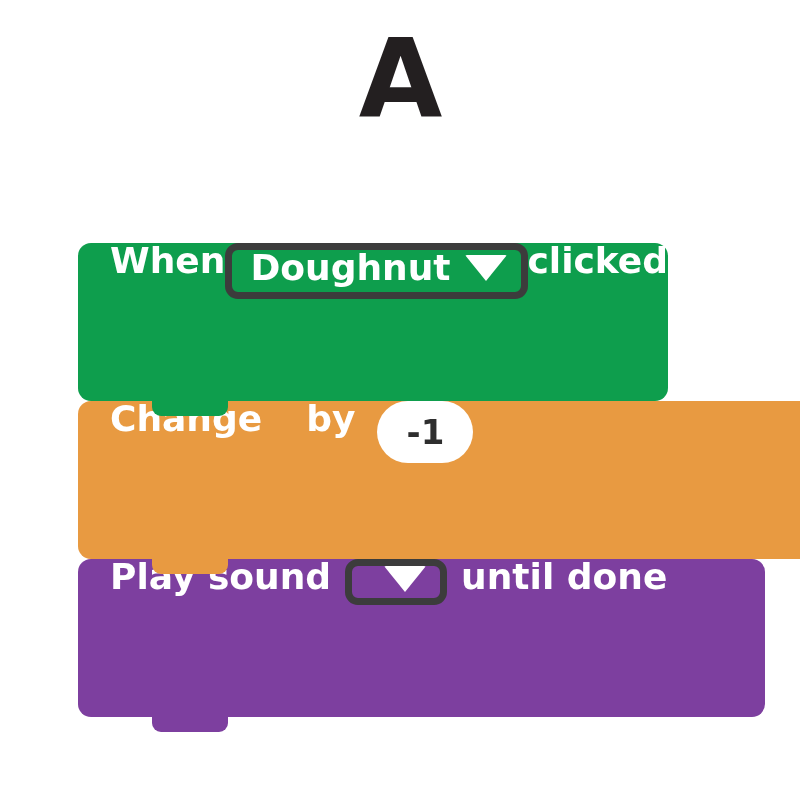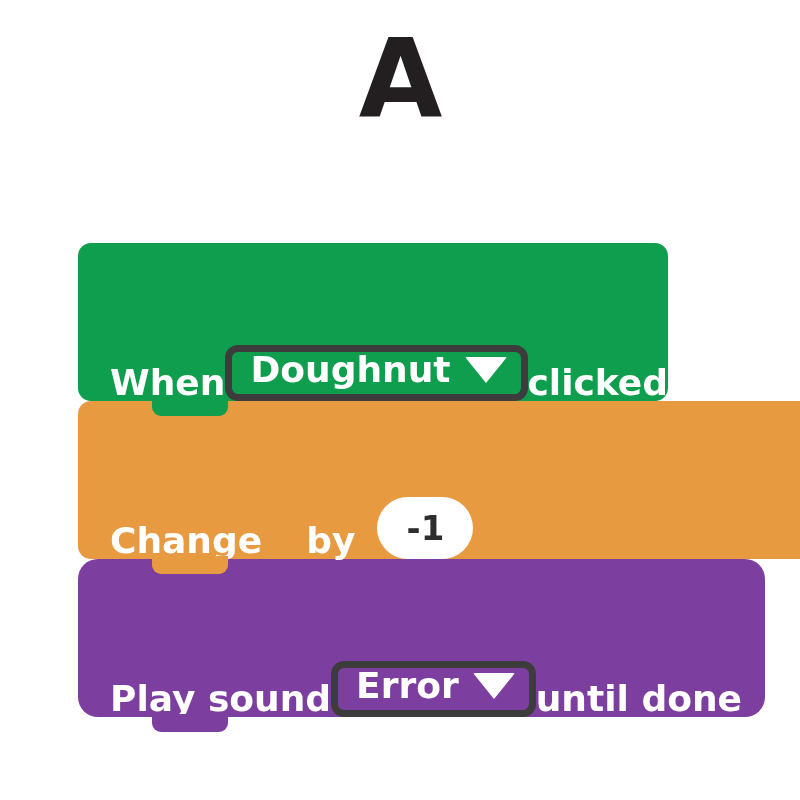--- a/index.html
+++ b/index.html
@@ -36,21 +36,21 @@
   #script-stack {
     position: absolute;
     left: 78px;
     top: 243px;
   }
 
   .block {
     position: relative;
     box-sizing: border-box;
     display: flex;
-    align-items: flex-end;
+    align-items: flex-start;
     height: 158px;
     border-radius: 13px;
     padding-left: 32px;
     padding-right: 26px;
     color: #ffffff;
     font-size: 36px;
     font-weight: bold;
     white-space: nowrap;
   }
 
@@ -63,21 +63,21 @@
     height: 18px;
     border-bottom-left-radius: 9px;
     border-bottom-right-radius: 9px;
     background: inherit;
   }
 
   
 
   .block-hat   { background: #0e9e4d; width: 590px; z-index: 3; }
   .block-orange{ background: #e89a41; width: 748px; z-index: 2; margin-top: 0; }
-  .block-purple{ background: #7d3f9f; width: 687px; z-index: 1; margin-top: 0; border-radius: 20px; }
+  .block-purple{ background: #7d3f9f; width: 687px; z-index: 1; margin-top: 0; }
 
   .block-hat .tab    { background: #0e9e4d; z-index: 4; }
   .block-orange .tab { background: #e89a41; z-index: 3; }
   .block-purple .tab { background: #7d3f9f; z-index: 2; }
 
   
   .block-hat    { margin-bottom: 0; }
 
   .label {
     line-height: 1;
@@ -158,21 +158,20 @@
     <span class="label">by</span>
     <span class="gap-m"></span>
     <span class="num-oval">-1</span>
     <span class="tab"></span>
   </div>
 
   <div class="block block-purple">
     <span class="label">Play sound</span>
     <span class="gap-s"></span>
     <span class="dropdown">
-      <span class="dd-text">Error</span>
       <span class="caret"></span>
     </span>
     <span class="gap-s"></span>
     <span class="label">until done</span>
     <span class="tab"></span>
   </div>
 
 </div>
 
 </body></html>

